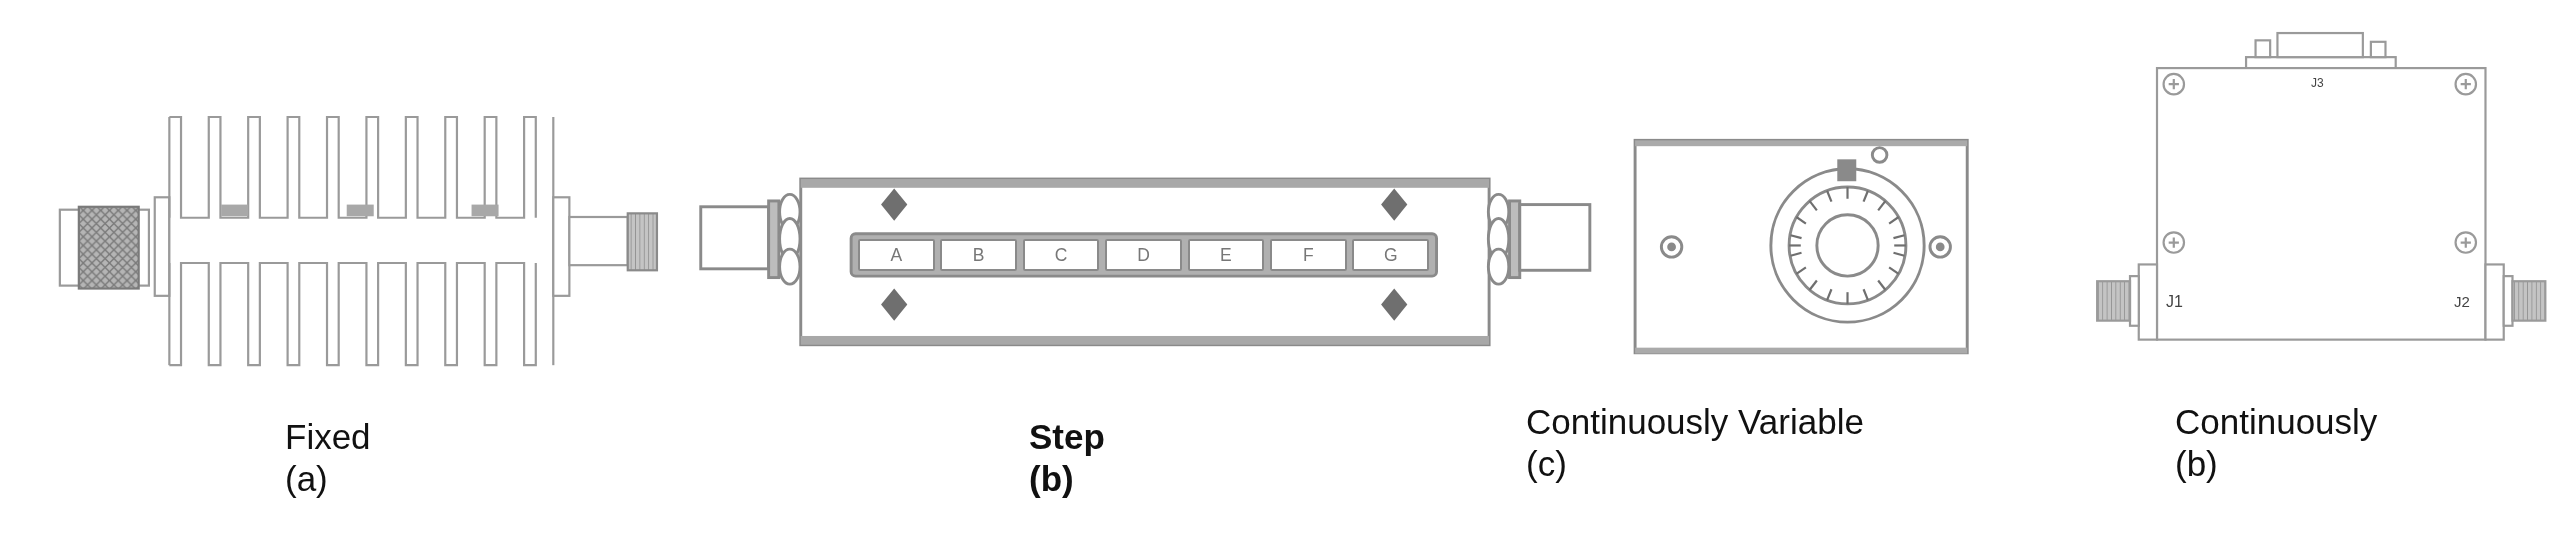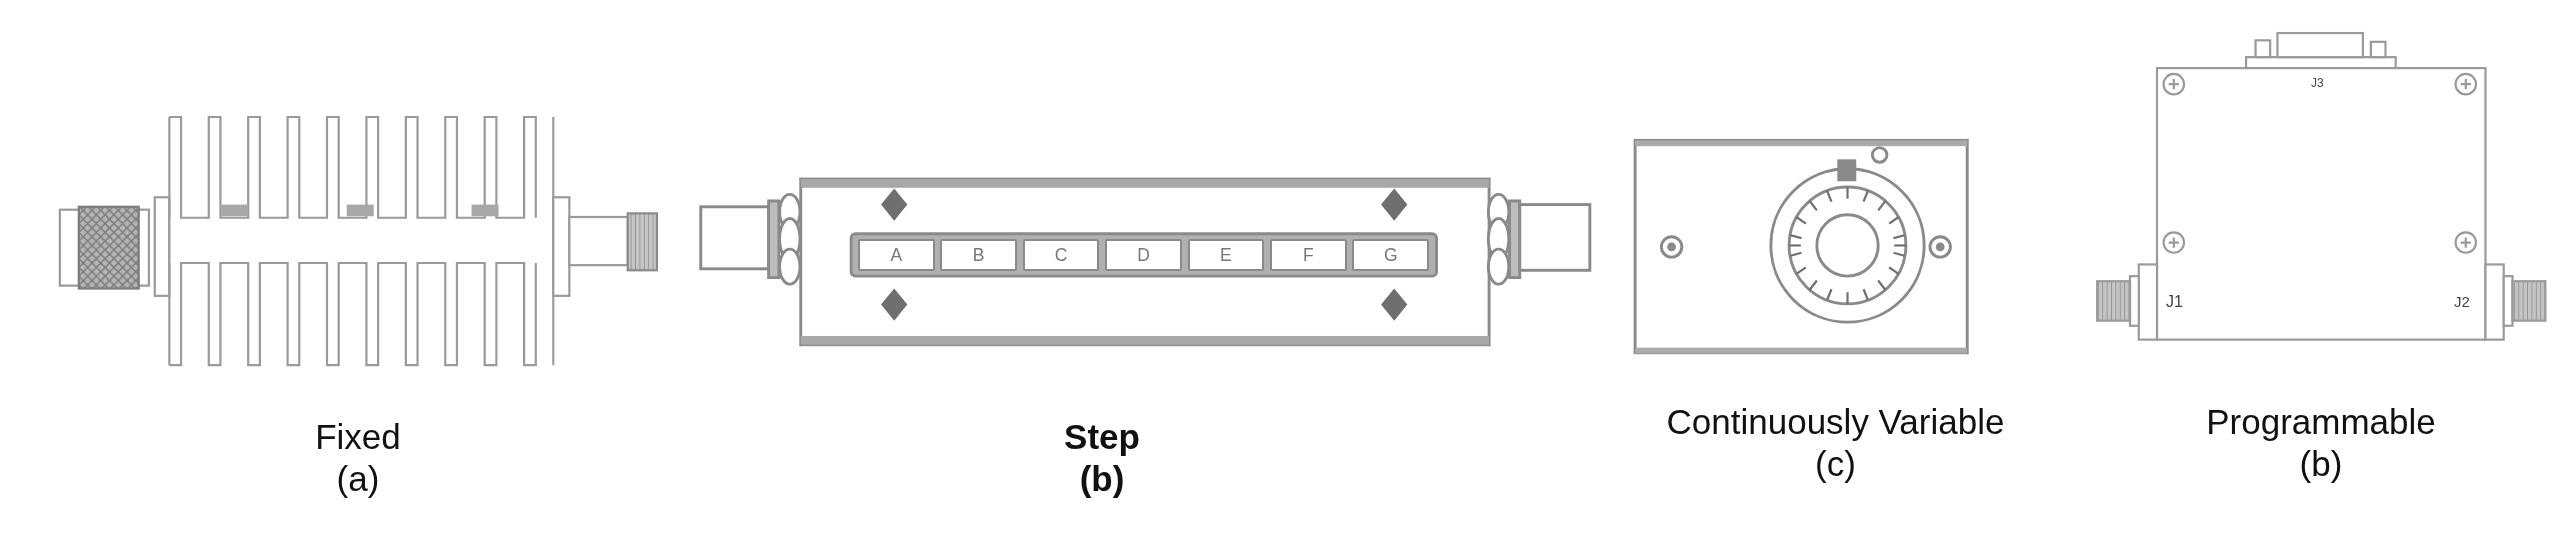--- a/index.html
+++ b/index.html
@@ -1,20 +1,20 @@
 <!DOCTYPE html>
 <html style="font-size:11.7px"><head>
 <meta charset="utf-8">
 <style>
   html, body { margin: 0; padding: 0; background: #ffffff; }
   body { width: 2576px; height: 534px; position: relative; overflow: hidden;
          font-family: "Liberation Sans", "DejaVu Sans", sans-serif; }
   .figure { position: absolute; left: 0; top: 0; width: 2576px; height: 534px; }
   svg.drawing { position: absolute; left: 0; top: 0; }
-  .caption { position: absolute; text-align: center; color: #111111; font-size: 35px; line-height: 42px; }
+  .caption { position: absolute; color: #111111; font-size: 35px; line-height: 42px; }
   .caption .name, .caption .tag { display: block; white-space: nowrap; }
 </style>
 </head>
 <body>
 
 <div class="figure">
 
   <svg class="drawing" width="2576" height="534" viewBox="0 0 3529 731">
     <defs>
       <pattern id="knurl" width="12" height="12" patternUnits="userSpaceOnUse">
@@ -196,22 +196,22 @@
   </div>
 
   <div class="caption" style="left:285px;top:416px;width:146px;">
     <span class="name">Fixed</span>
     <span class="tag">(a)</span>
   </div>
   <div class="caption" style="left:1029px;top:416px;width:146px;font-weight:bold;">
     <span class="name">Step</span>
     <span class="tag">(b)</span>
   </div>
-  <div class="caption" style="left:1602px;top:401px;width:467px;">
+  <div class="caption" style="left:1526px;top:401px;width:467px;">
     <span class="name">Continuously Variable</span>
     <span class="tag">(c)</span>
   </div>
   <div class="caption" style="left:2175px;top:401px;width:292px;">
-    <span class="name">Programmable</span>
+    <span class="name">Continuously</span>
     <span class="tag">(b)</span>
   </div>
 </div>
 
 
 </body></html>

